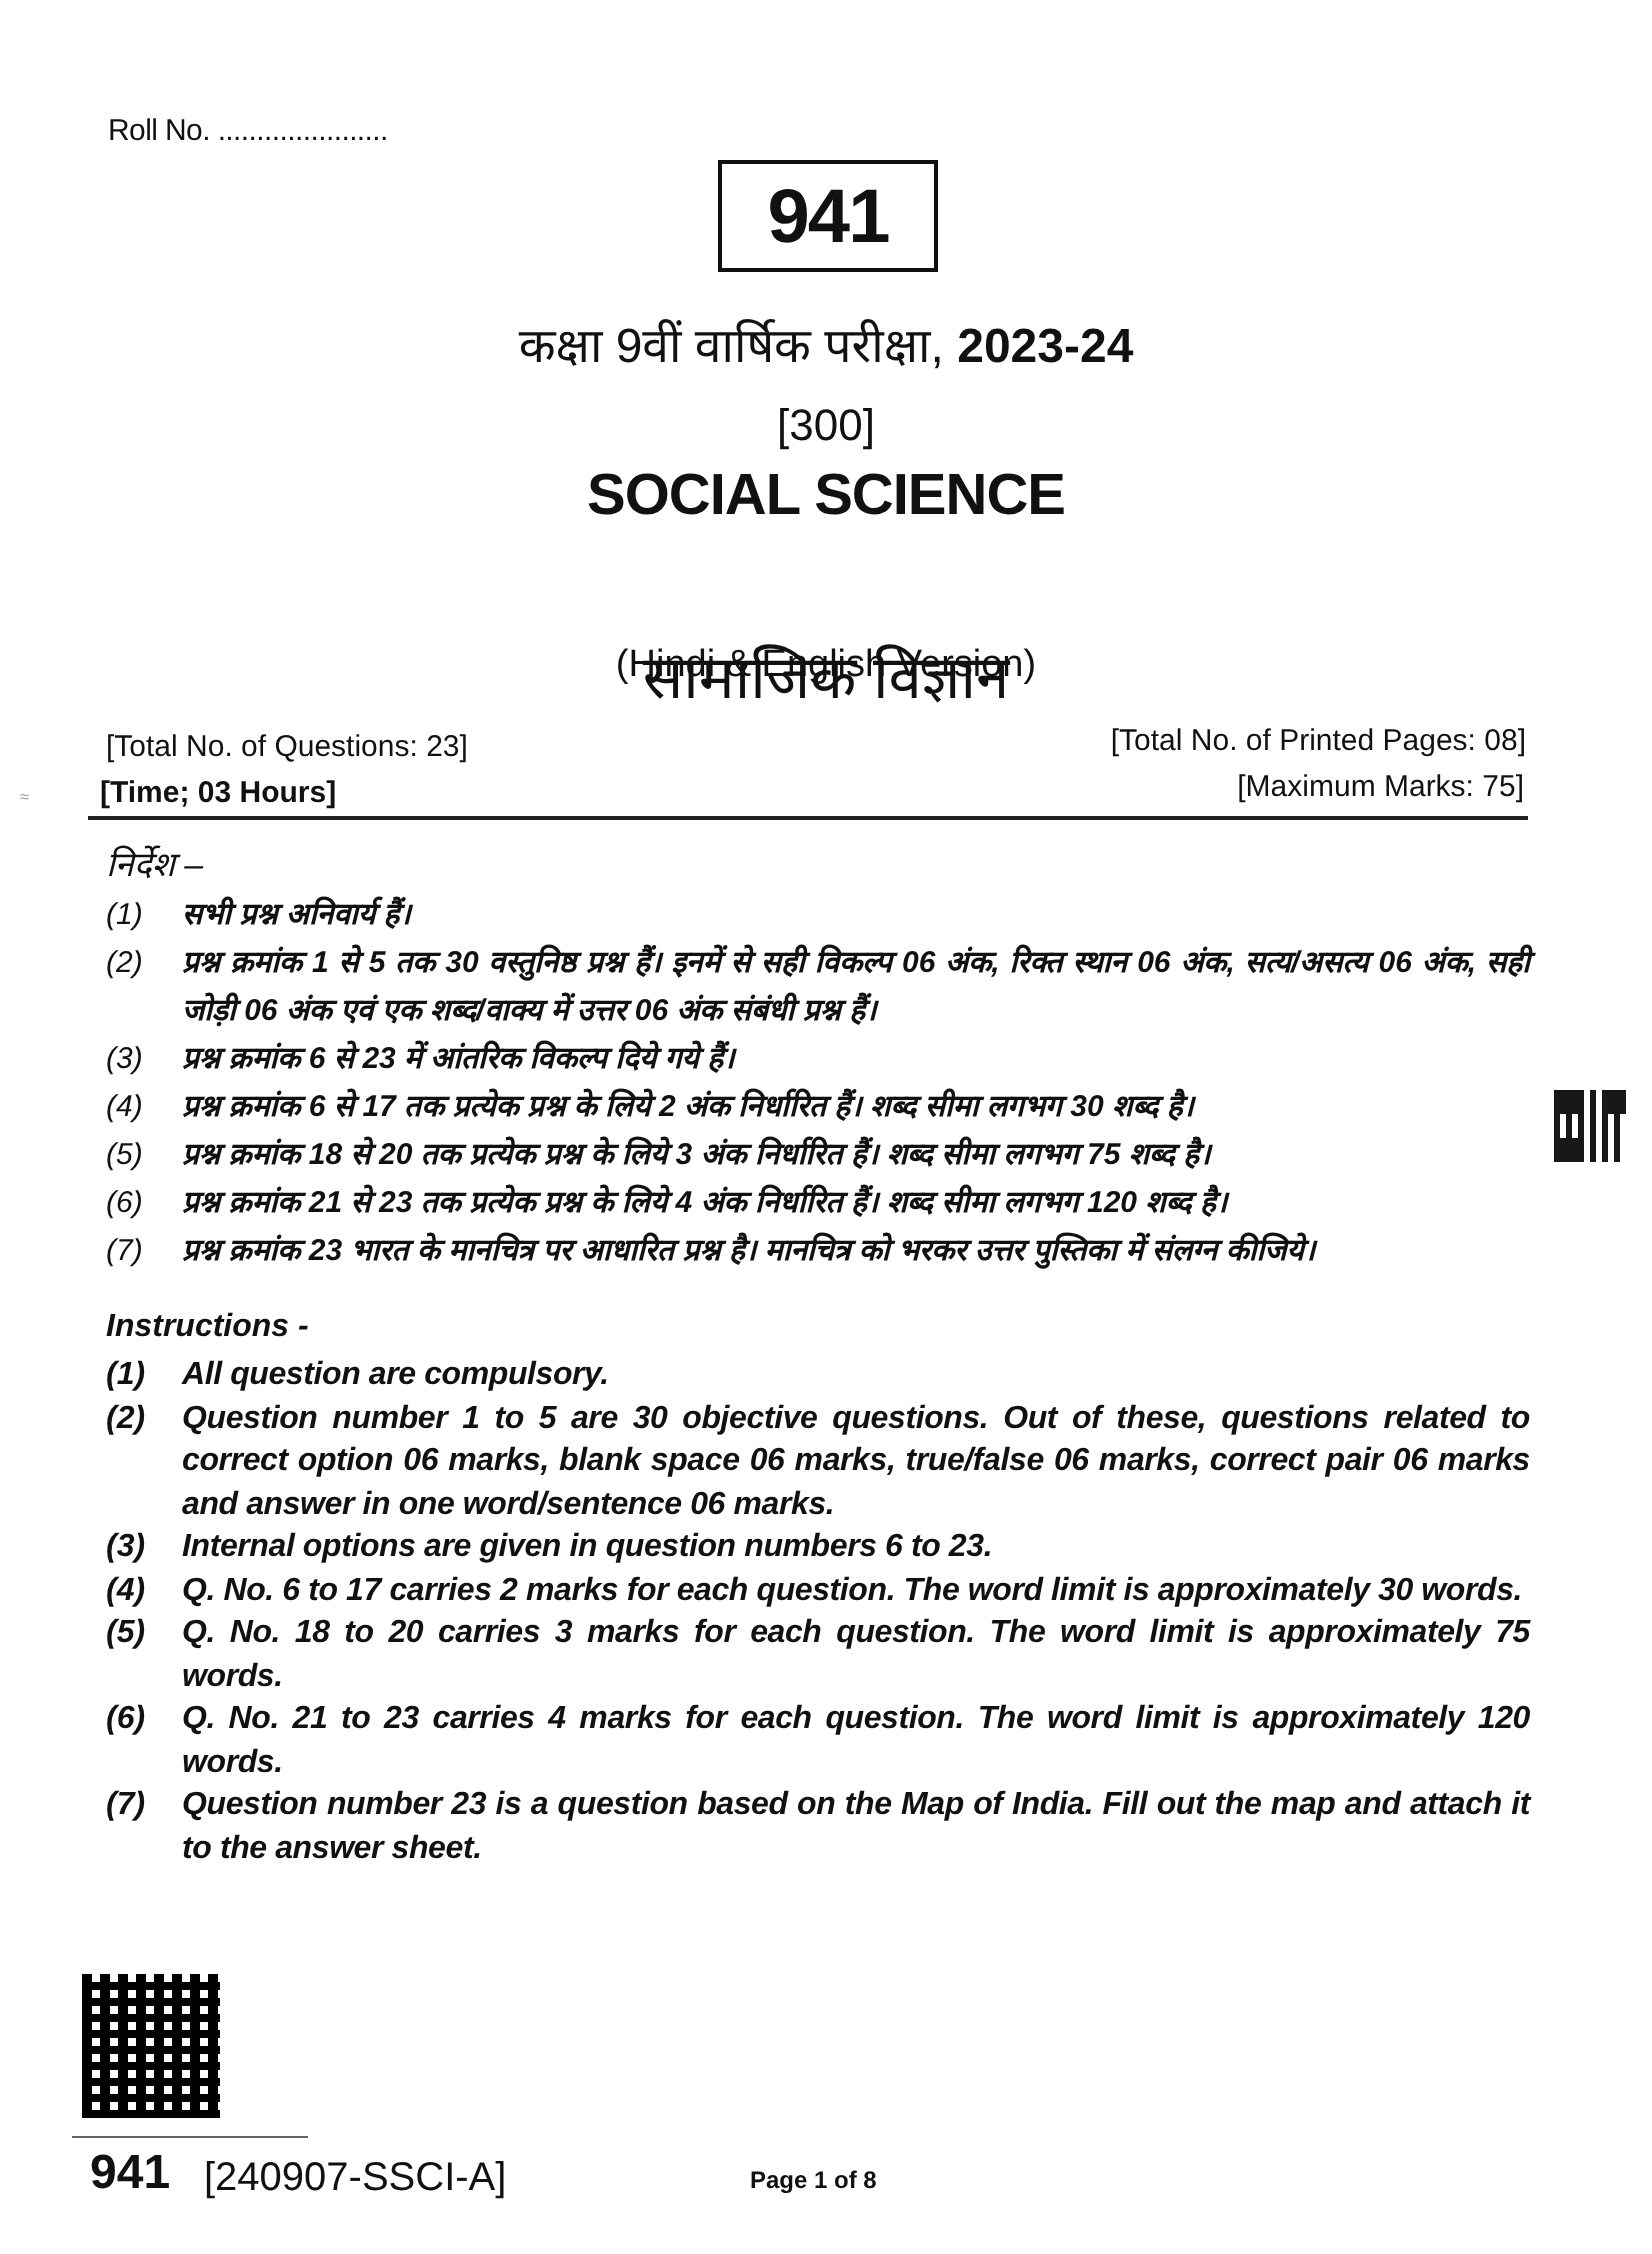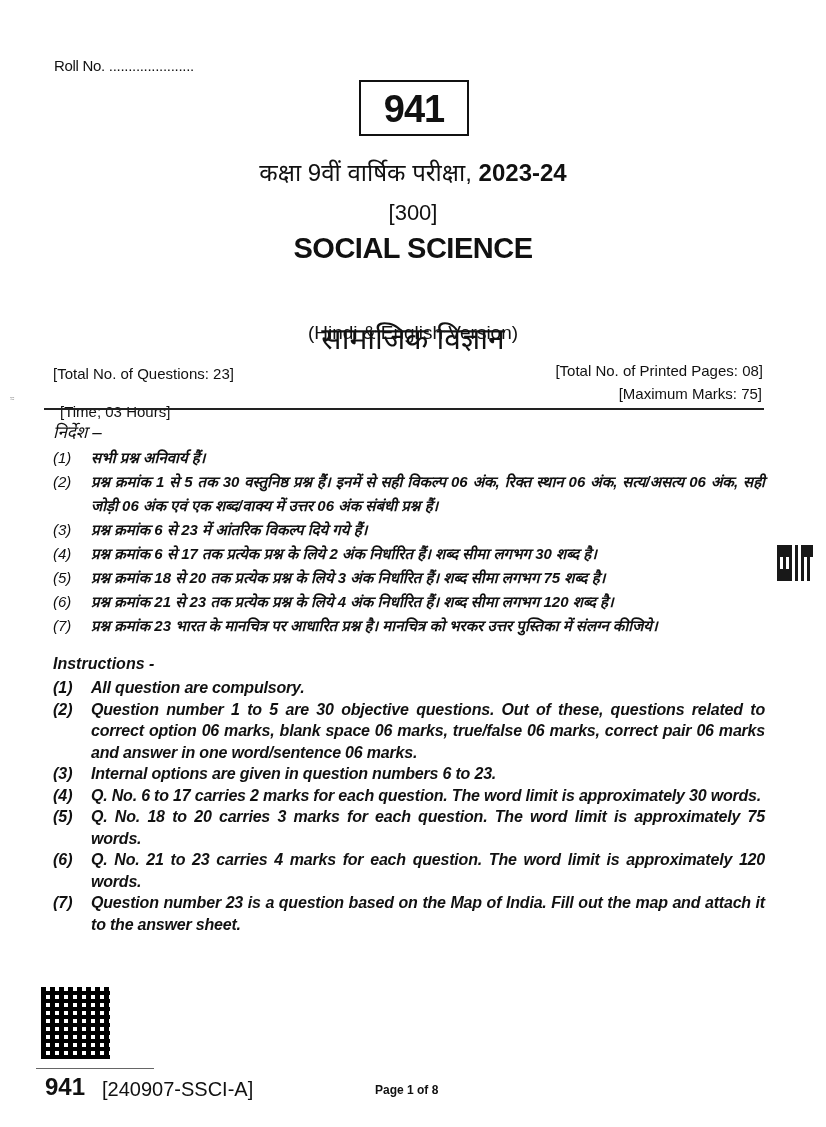--- a/index.html
+++ b/index.html
@@ -18,21 +18,21 @@
     .center { left: 0; width: 826px; text-align: center; }
     .exam { top: 155px; font-size: 24px; }
     .exam .yr { font-weight: bold; }
     .subcode { top: 200px; font-size: 22px; }
     .subject { top: 232px; font-size: 29px; font-weight: bold; letter-spacing: -0.5px; }
     .subject-hi { top: 277px; font-size: 30px; margin-top: 40px; }
     .version { top: 322px; font-size: 19px; }
     .meta { font-size: 15px; }
     .meta-l1 { left: 53px; top: 365px; }
     .meta-r1 { right: 63px; top: 362px; }
-    .meta-l2 { left: 60px; top: 388px; font-weight: normal; margin-top: 15px; }
+    .meta-l2 { left: 50px; top: 388px; font-weight: bold; }
     .meta-r2 { right: 64px; top: 385px; }
     .rule { left: 44px; top: 408px; width: 720px; height: 2px; background: #222; }
     .speck { left: 10px; top: 394px; font-size: 8px; color: #999; }
     .heading-hi { left: 53px; top: 420px; font-size: 17px; font-style: italic; }
     .list { left: 53px; width: 712px; }
     .item { display: flex; font-style: italic; }
     .item .num { width: 38px; flex: 0 0 38px; }
     .item .txt { flex: 1; }
     .hi-list { top: 446px; font-size: 15px; line-height: 24px; }
     .hi-list .item .txt { text-align: justify; font-weight: bold; }

